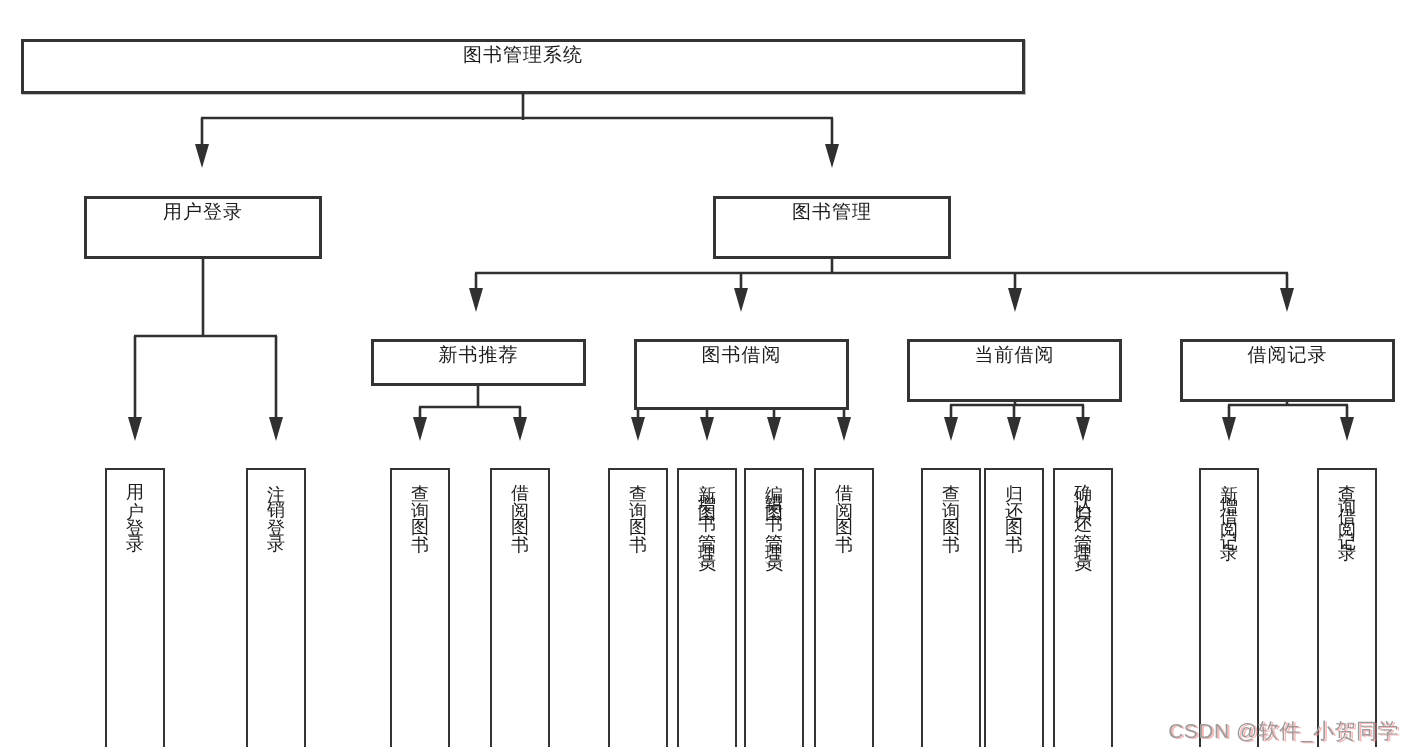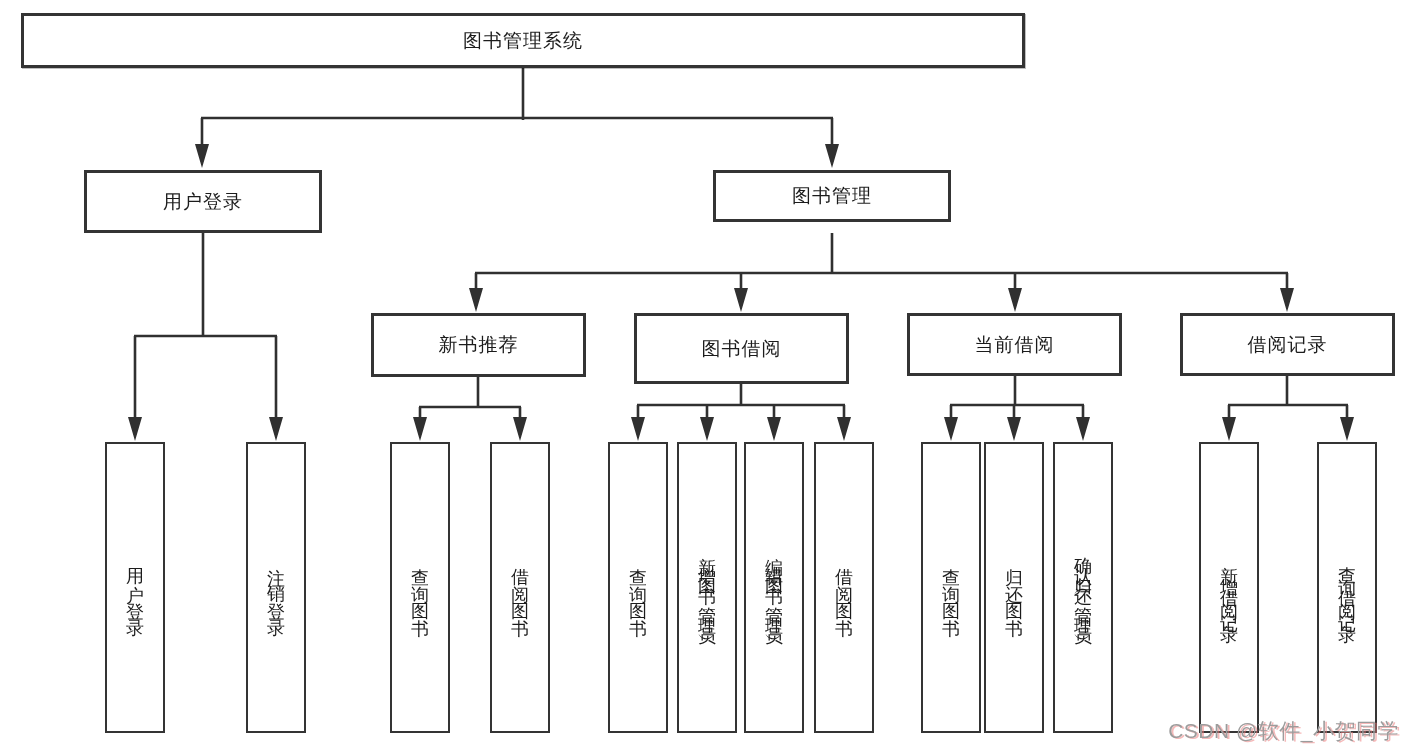--- a/index.html
+++ b/index.html
@@ -11,23 +11,24 @@
     overflow:hidden;
   }
   .wires{position:absolute;left:0;top:0;z-index:1;}
   .wire{fill:none;stroke:#303030;stroke-width:2.6;}
   .arrow{fill:#303030;stroke:none;}
   .box{
     position:absolute;
     box-sizing:border-box;
     background:#ffffff;
     border:3px solid #343434;
-    display:flex;align-items:center;justify-content:center;
+    display:flex;align-items:flex-start;justify-content:center;
     color:#1c1c1c;
     z-index:2;
+    margin-top:26px;
   }
   .hbox{font-size:19px;letter-spacing:1px;}
   .root{box-shadow:1px 1px 0 rgba(0,0,0,0.25);}
   .vbox{border-width:2.5px;}
   .vbox .vlabel{
     writing-mode:vertical-rl;
     text-orientation:mixed;
     font-size:18px;
     line-height:1;
     white-space:nowrap;
@@ -95,25 +96,25 @@
       M1222 417 L1236 417 L1229 441 Z  M1340 417 L1354 417 L1347 441 Z"></path>
   </svg>
 
   <div class="box hbox root" style="left:21px;top:13px;width:1004px;height:55px">
     <span>图书管理系统</span>
   </div>
 
   <div class="box hbox" style="left:84px;top:170px;width:238px;height:63px">
     <span>用户登录</span>
   </div>
-  <div class="box hbox" style="left:713px;top:170px;width:238px;height:52px">
+  <div class="box hbox" style="left:713px;top:170px;width:238px;height:63px">
     <span>图书管理</span>
   </div>
 
-  <div class="box hbox" style="left:371px;top:313px;width:215px;height:64px">
+  <div class="box hbox" style="left:371px;top:313px;width:215px;height:47px">
     <span>新书推荐</span>
   </div>
   <div class="box hbox" style="left:634px;top:313px;width:215px;height:71px">
     <span>图书借阅</span>
   </div>
   <div class="box hbox" style="left:1180px;top:313px;width:215px;height:63px">
     <span>借阅记录</span>
   </div>
   <div class="box hbox" style="left:907px;top:313px;width:215px;height:63px">
     <span>当前借阅</span>

